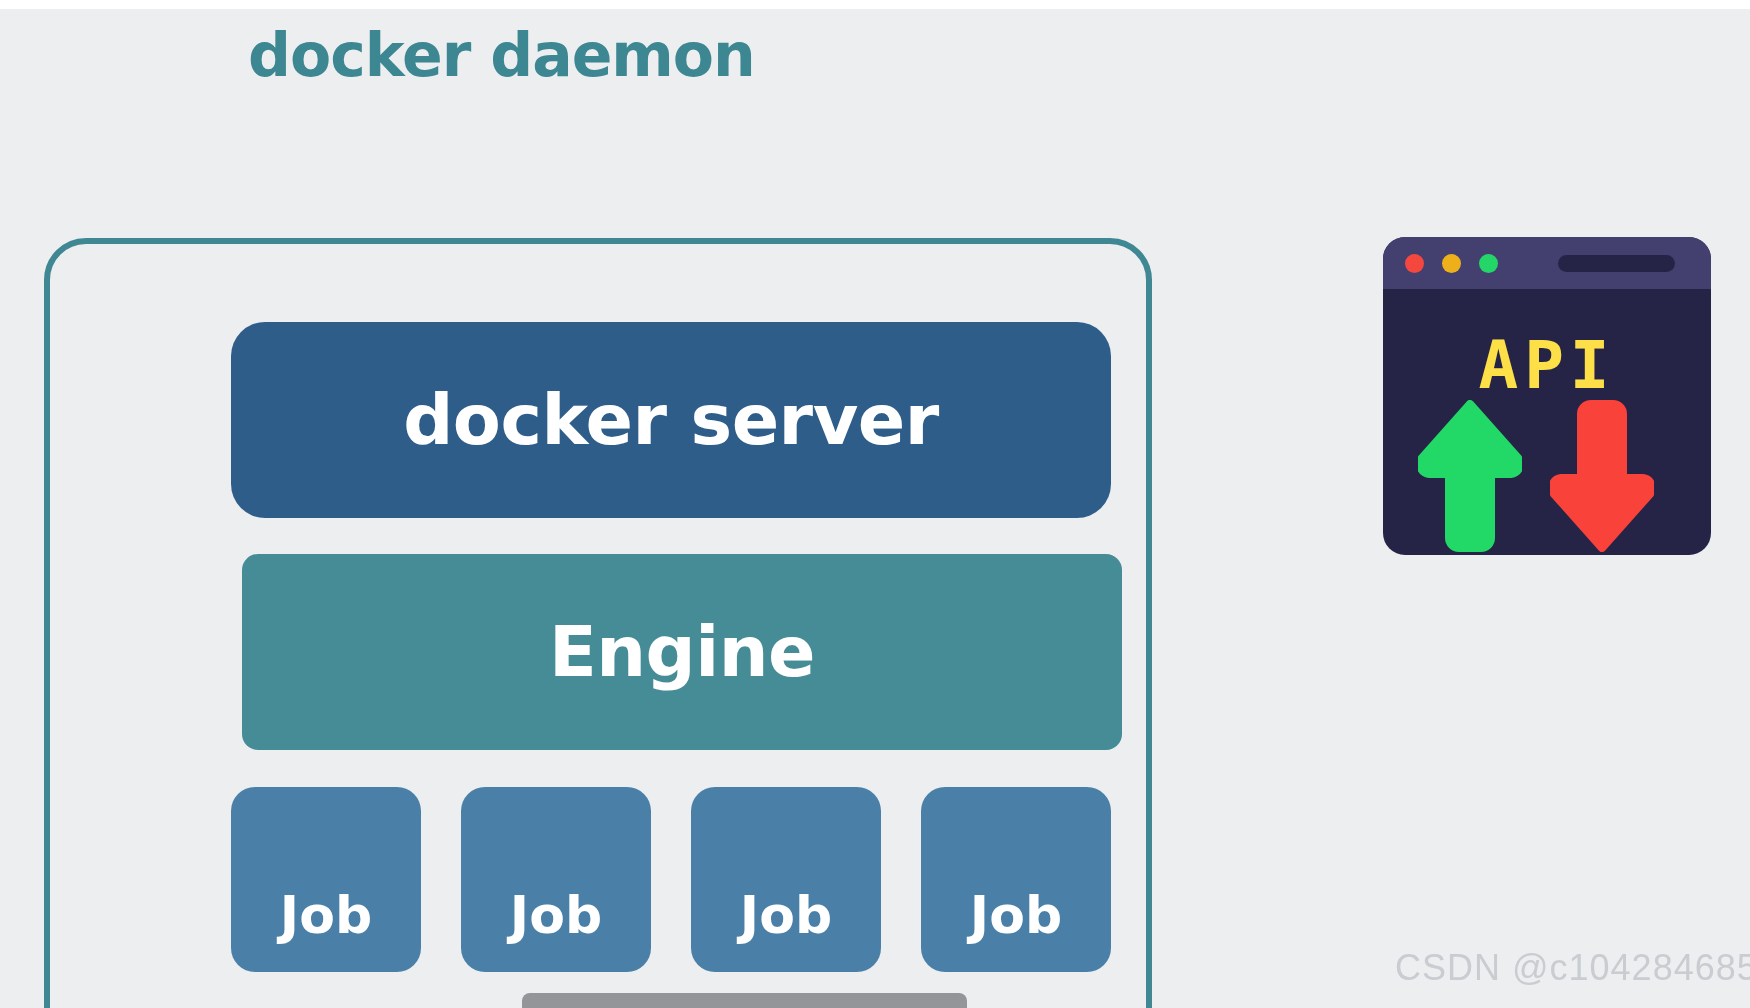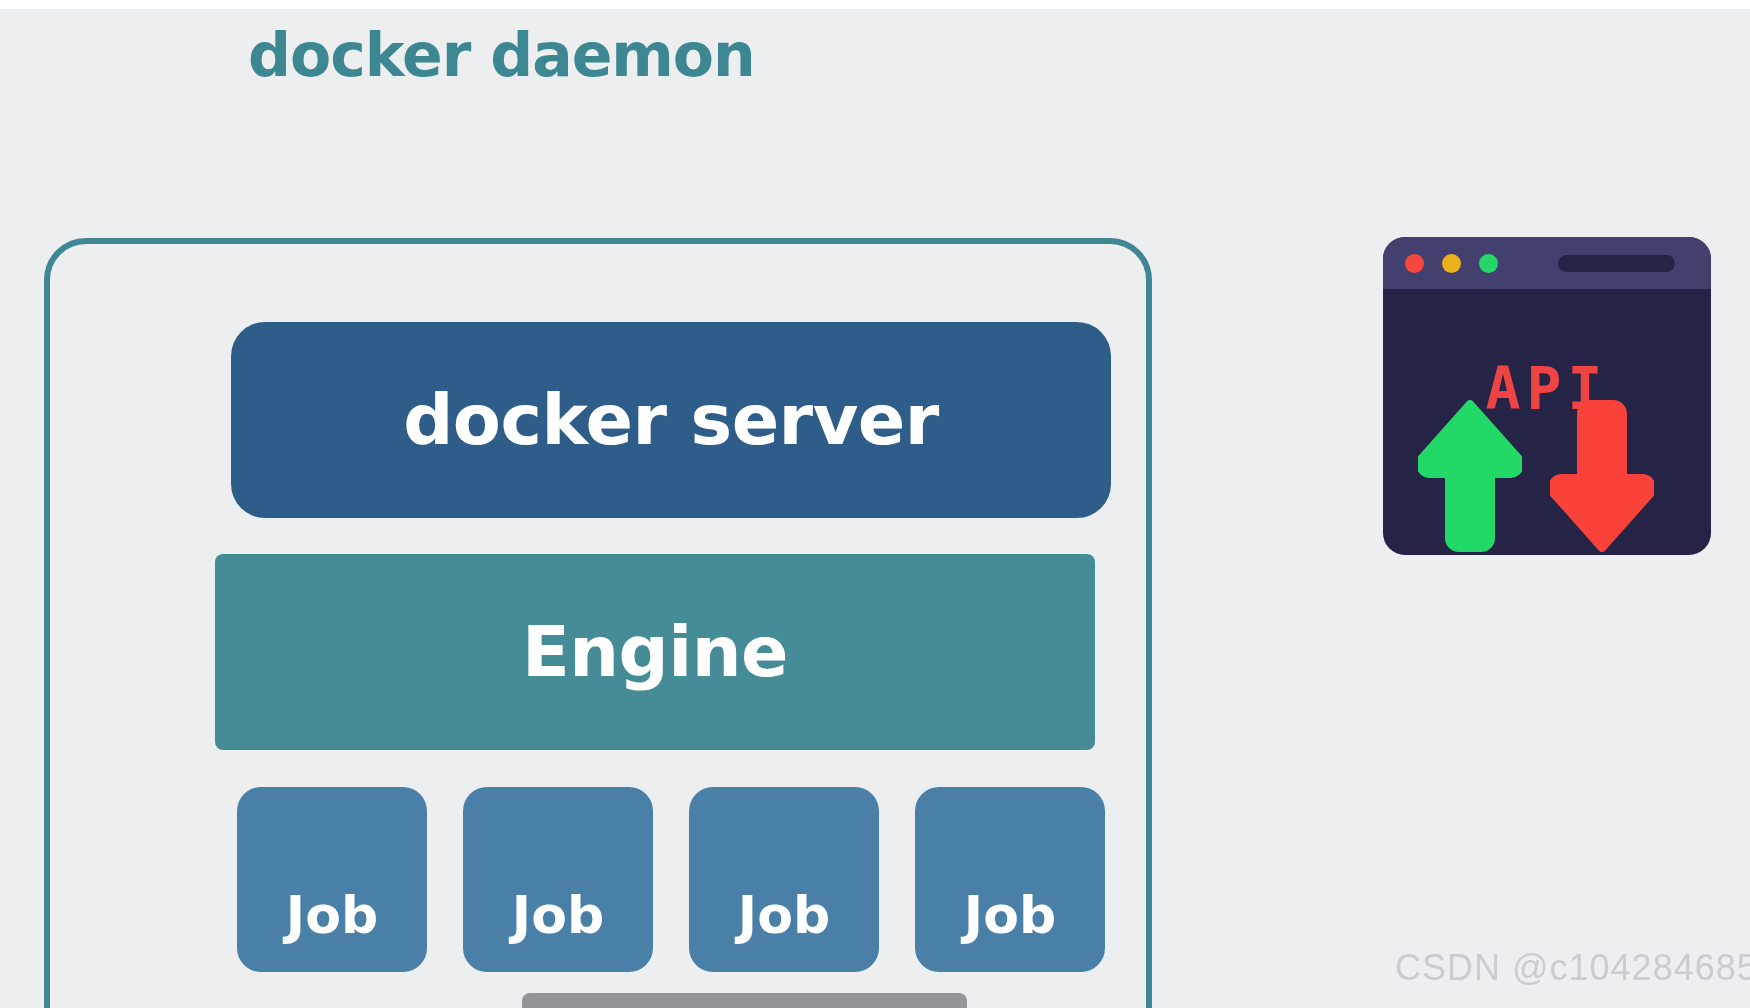--- a/index.html
+++ b/index.html
@@ -72,39 +72,39 @@
     top: 322px;
     width: 880px;
     height: 196px;
     background: #2f5d8a;
     border-radius: 34px;
     font-size: 70px;
     letter-spacing: -0.5px;
   }
 
   .block-engine {
-    left: 215px;
+    left: 242px;
     top: 554px;
     width: 880px;
     height: 196px;
     background: #468c96;
-    border-radius: 8px;
+    border-radius: 16px;
     font-size: 70px;
     letter-spacing: -0.5px;
   }
 
   
   .job-row {
     position: absolute;
     left: 231px;
     top: 787px;
     width: 880px;
     height: 185px;
     display: flex;
-    justify-content: center;
+    justify-content: space-between;
     align-items: flex-start;
     gap: 36px;
   }
 
   .job-box {
     width: 190px;
     height: 185px;
     background: #4a80a8;
     border-radius: 24px;
     display: flex;
@@ -173,27 +173,26 @@
     border-radius: 9px;
     background: #262446;
   }
 
   .api-label {
     position: absolute;
     left: 0;
     top: 96px;
     width: 100%;
     text-align: center;
-    color: #ef4444;
+    color: #fde047;
     font-family: "DejaVu Sans Mono", "Liberation Mono", monospace;
-    font-size: 58px;
+    font-size: 66px;
     font-weight: 700;
     letter-spacing: 6px;
     line-height: 1;
-    margin-top: 27px;
   }
 
   
   .arrow {
     position: absolute;
     width: 104px;
     height: 152px;
   }
   .arrow-up   { left: 1418px; top: 400px; }
   .arrow-down { left: 1550px; top: 400px; }

